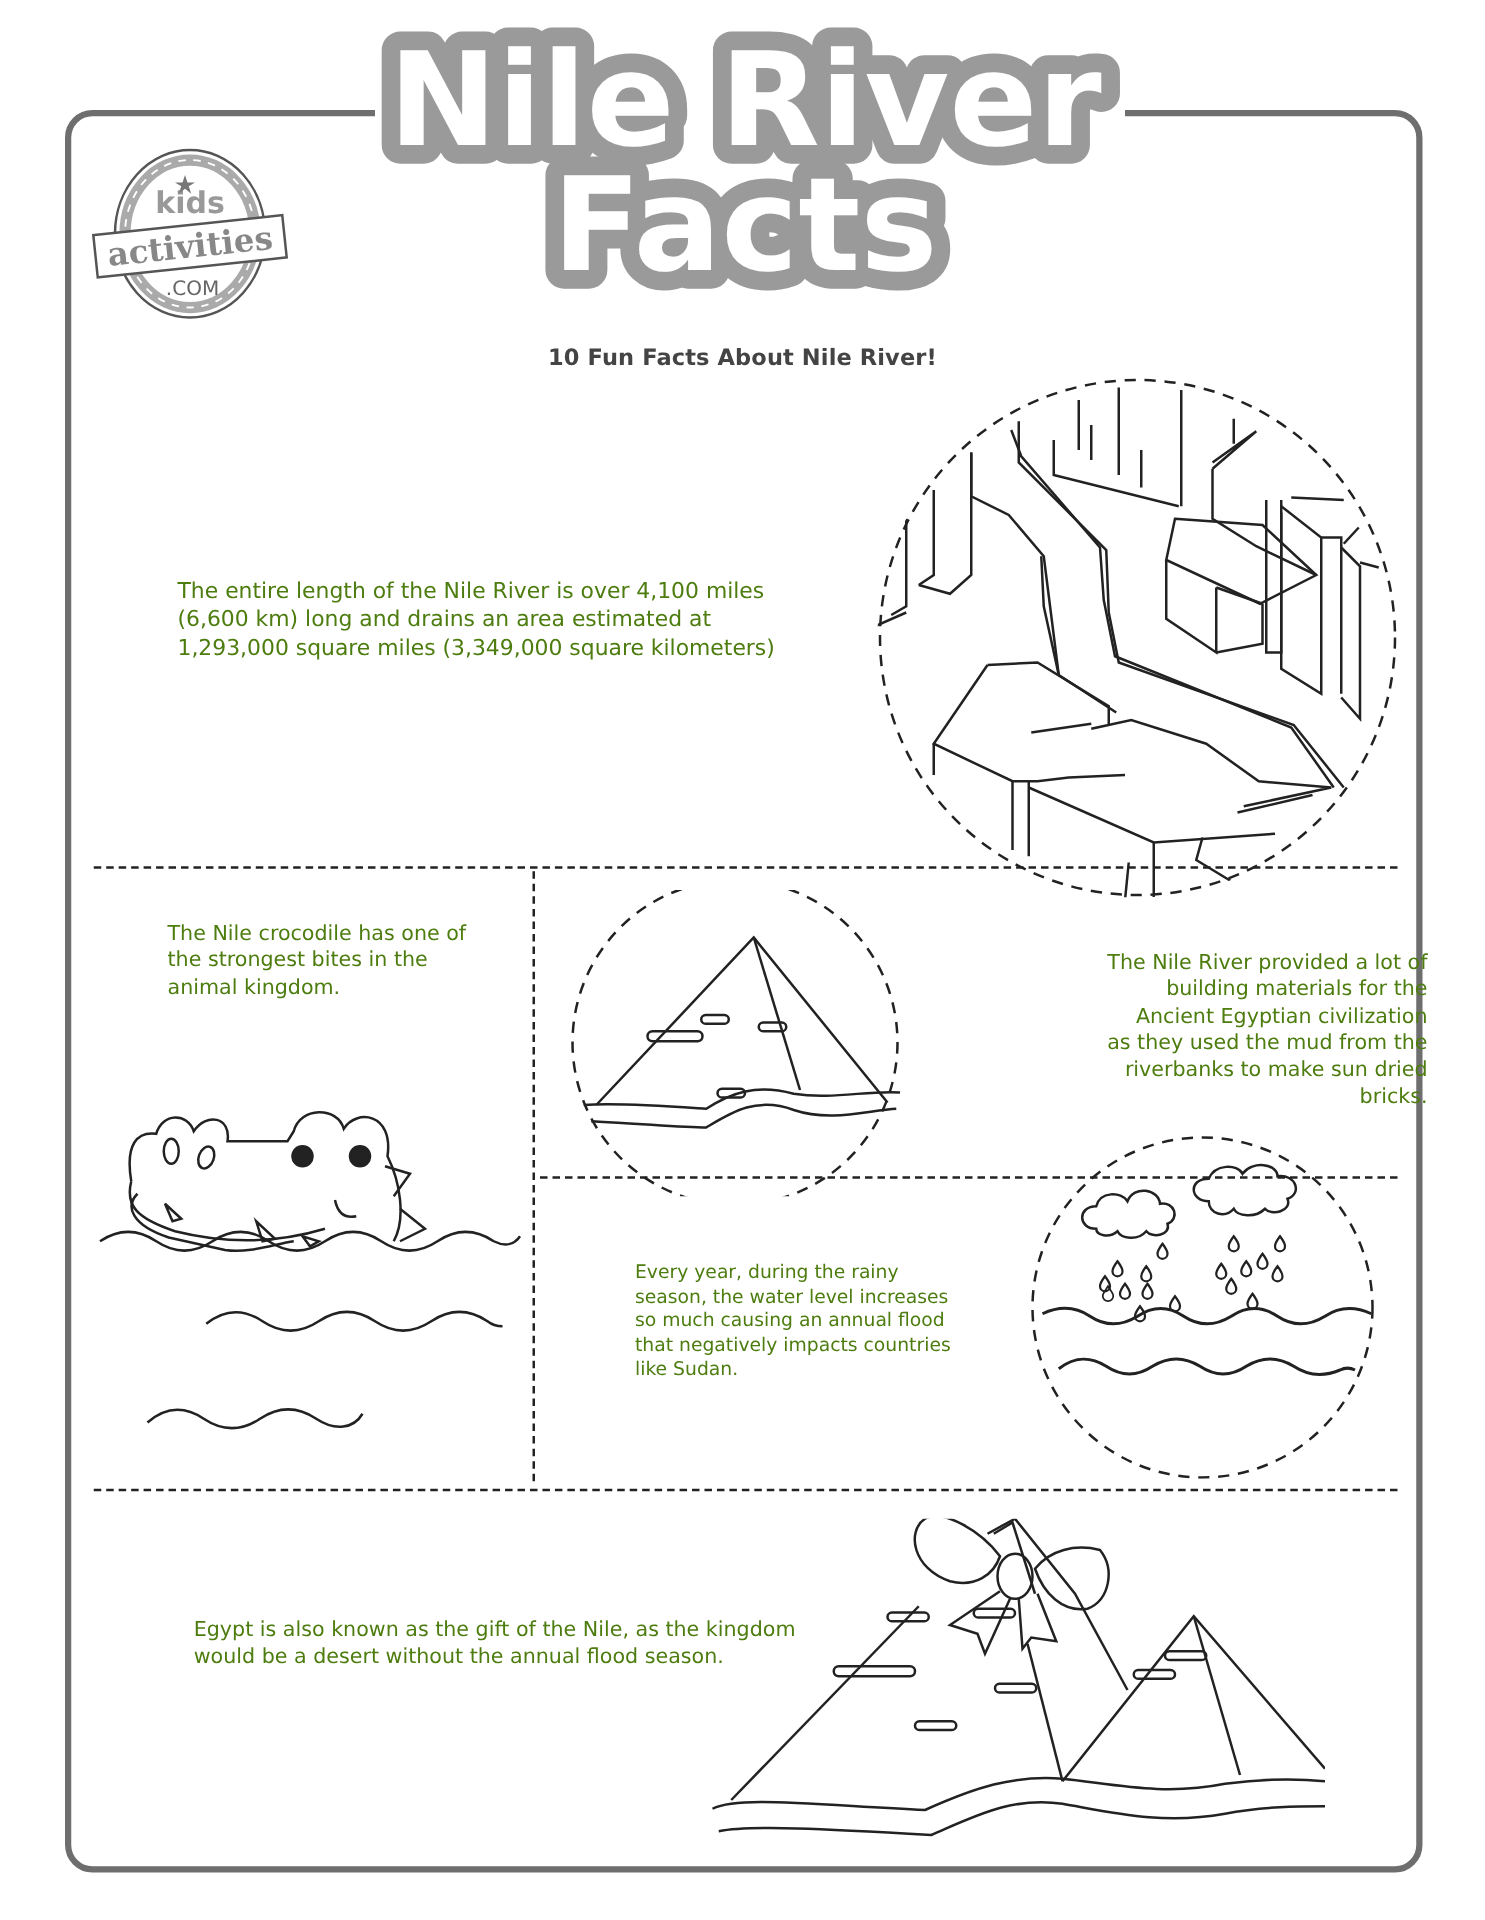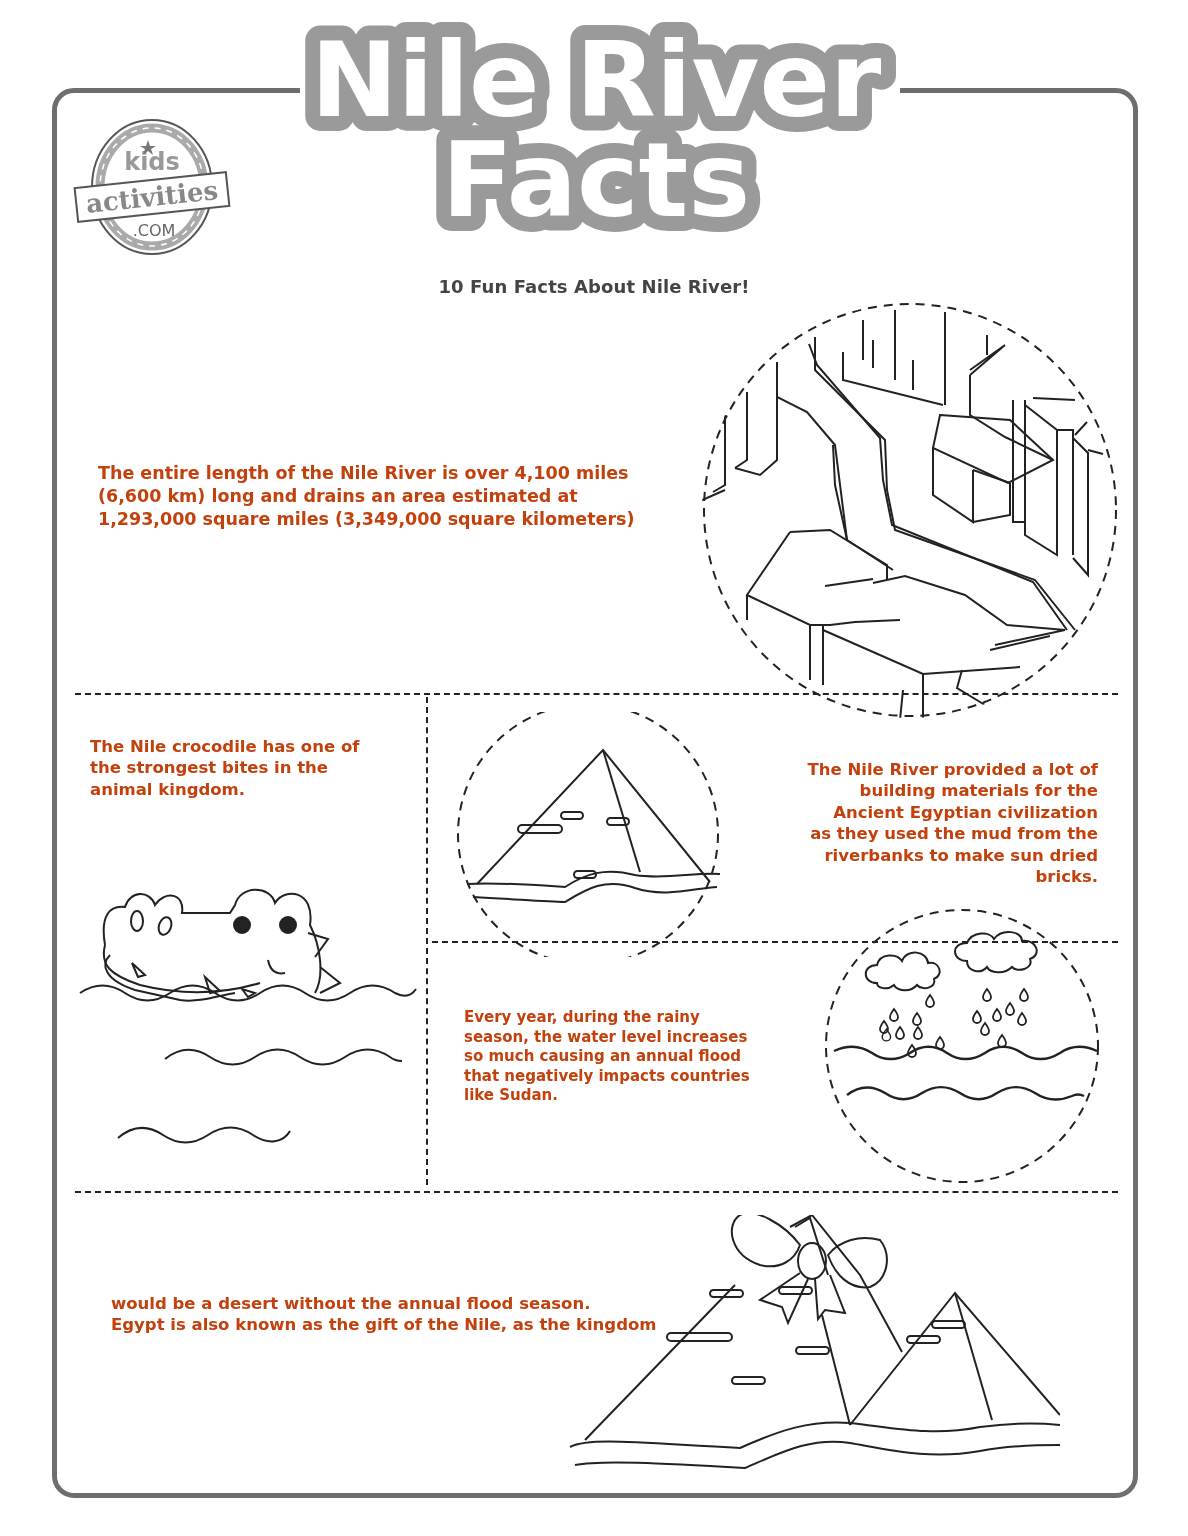--- a/index.html
+++ b/index.html
@@ -5,21 +5,21 @@
     html, body { margin:0; padding:0; background:#ffffff; }
     body { width:1188px; height:1536px; position:relative; overflow:hidden;
            font-family:"DejaVu Sans", "Liberation Sans", sans-serif; color:#4a4a4a; }
     .frame { position:absolute; left:52px; top:88px; width:1086px; height:1410px;
              border:5px solid #6e6e6e; border-radius:22px; box-sizing:border-box; }
     .title-wrap { position:absolute; left:300px; top:4px; width:600px; height:240px; }
     .title-wrap svg { display:block; }
     .logo { position:absolute; left:72px; top:112px; width:160px; height:150px; }
     .subtitle { position:absolute; left:0; width:1188px; top:276px; text-align:center;
                 font-weight:bold; font-size:18px; color:#444; letter-spacing:0.1px; }
-    .fact { position:absolute; font-weight:bold; color:#c2410c; line-height:1.3; }
+    .fact { position:absolute; font-weight:normal; color:#4d7c0f; line-height:1.3;margin-left:44px; }
     .fact1 { left:98px; top:462px; font-size:17.5px; width:580px; }
     .fact2 { left:90px; top:736px; font-size:16.5px; width:310px; text-align:left; }
     .fact3 { left:760px; top:759px; font-size:16.5px; width:338px; text-align:right; }
     .fact4 { left:464px; top:1008px; font-size:15px; width:340px; }
     .fact5 { left:111px; top:1293px; font-size:16.5px; width:580px; }
     .dash-h { position:absolute; height:0; border-top:2px dashed #222; }
     .dash-v { position:absolute; width:0; border-left:2px dashed #222; }
     .art { position:absolute; }
   </style>
 </head>
@@ -196,22 +196,22 @@
       <path d="M200,110 c-3,4 -4,6 -4,8 a4,4 0 0 0 8,0 c0,-2 -1,-4 -4,-8z"></path>
       <path d="M163,120 c-3,4 -4,6 -4,8 a4,4 0 0 0 8,0 c0,-2 -1,-4 -4,-8z"></path>
       <path d="M180,132 c-3,4 -4,6 -4,8 a4,4 0 0 0 8,0 c0,-2 -1,-4 -4,-8z"></path>
     </g>
     <path d="M12,148 C25,142 38,142 50,150 C62,158 75,158 88,150 C100,142 113,142 125,150 C137,158 150,158 163,150 C175,142 188,142 200,150 C212,158 225,158 238,150 C250,142 262,142 275,148" stroke-width="2.4"></path>
     <path d="M25,192 C38,182 50,182 63,190 C75,198 88,198 100,190 C113,182 125,182 138,190 C150,198 163,198 175,190 C188,182 200,182 213,190 C225,198 238,198 250,193 C256,190 260,192 262,193" stroke-width="2.4"></path>
   </svg>
 </div>
 
 <div class="fact fact5">
+  <div>Egypt is also known as the gift of the Nile, as the kingdom</div>
   <div>would be a desert without the annual flood season.</div>
-  <div>Egypt is also known as the gift of the Nile, as the kingdom</div>
 </div>
 
 <div class="art" style="left:560px;top:1215px;">
   <svg width="500" height="260" viewBox="0 0 500 260" fill="none" stroke="#222" stroke-width="2">
     <path d="M25,225 L175,70"></path>
     <path d="M230,12 L252,0 L300,60 L342,137"></path>
     <path d="M235,12 L250,3 L268,60"></path>
     <path d="M262,100 L290,210"></path>
     <path d="M290,210 L395,78 L500,200"></path>
     <path d="M395,78 L432,205"></path>

